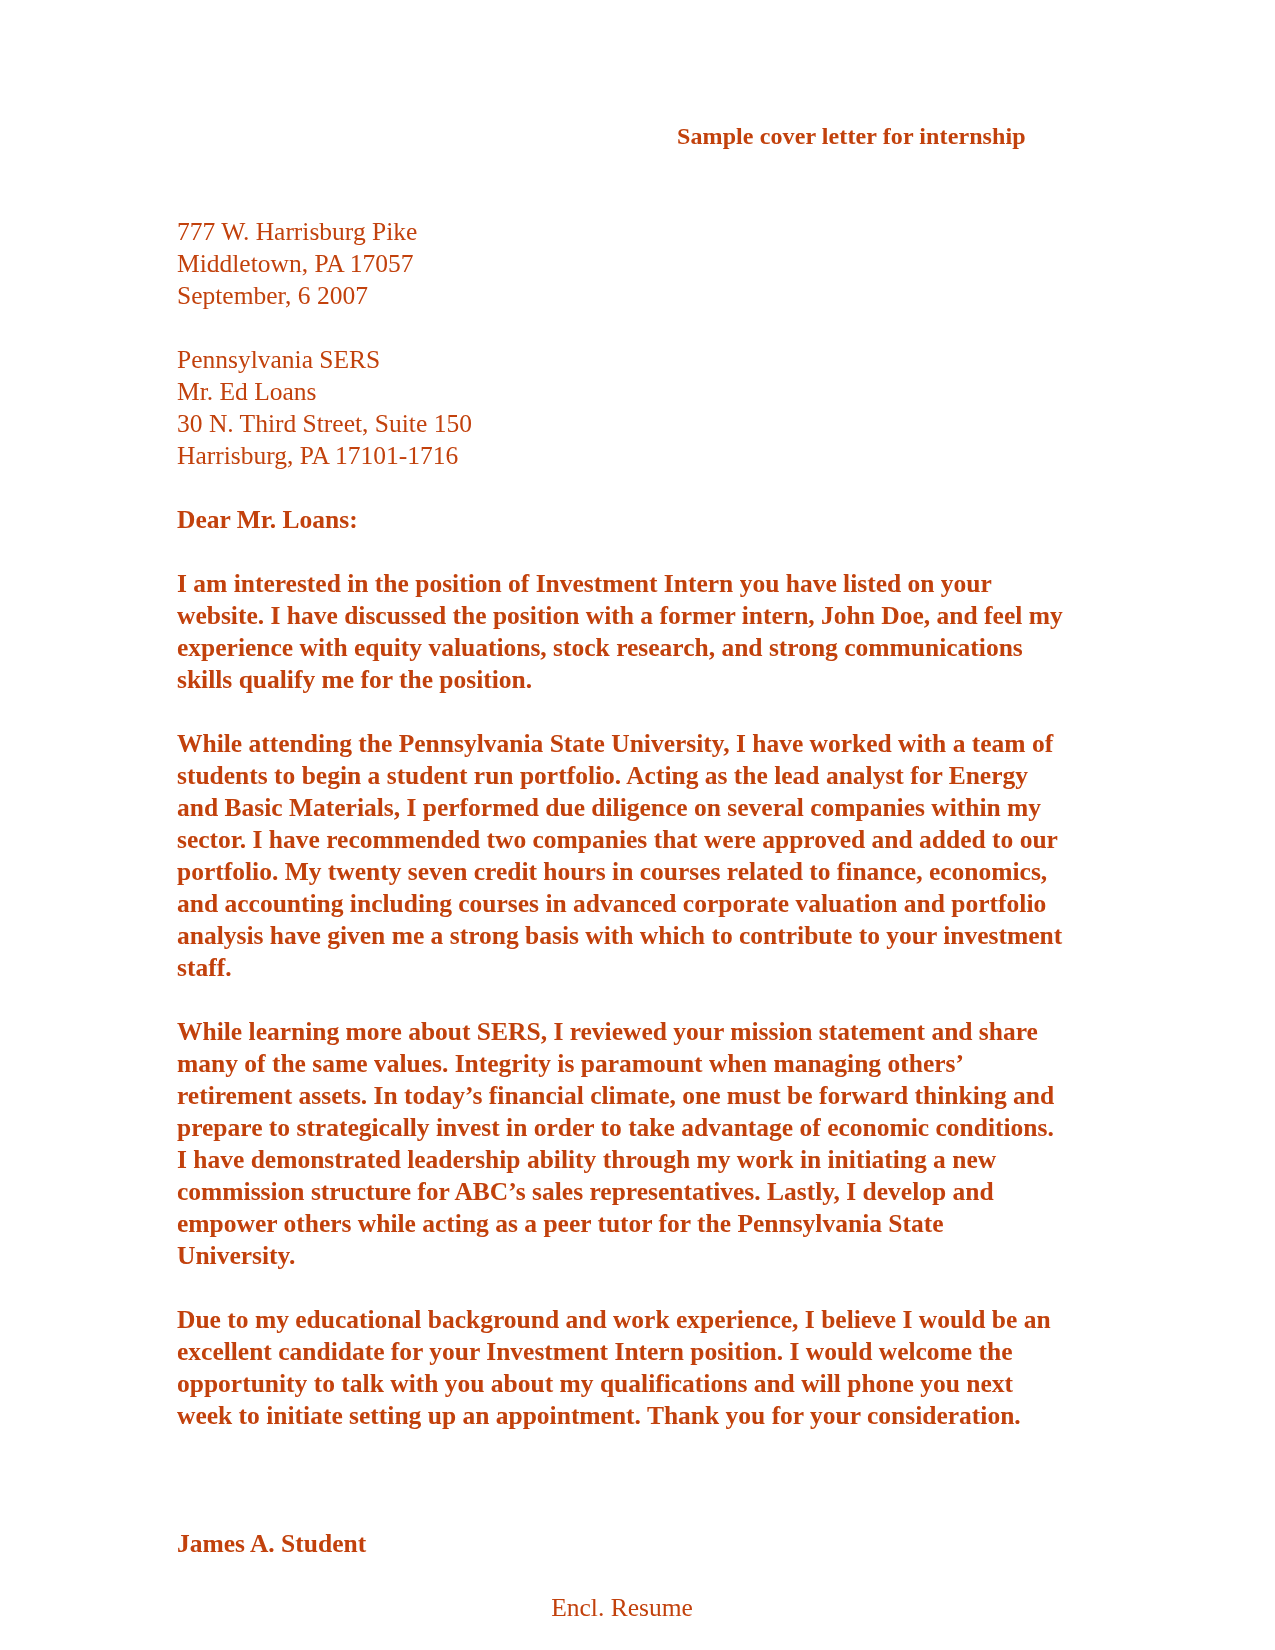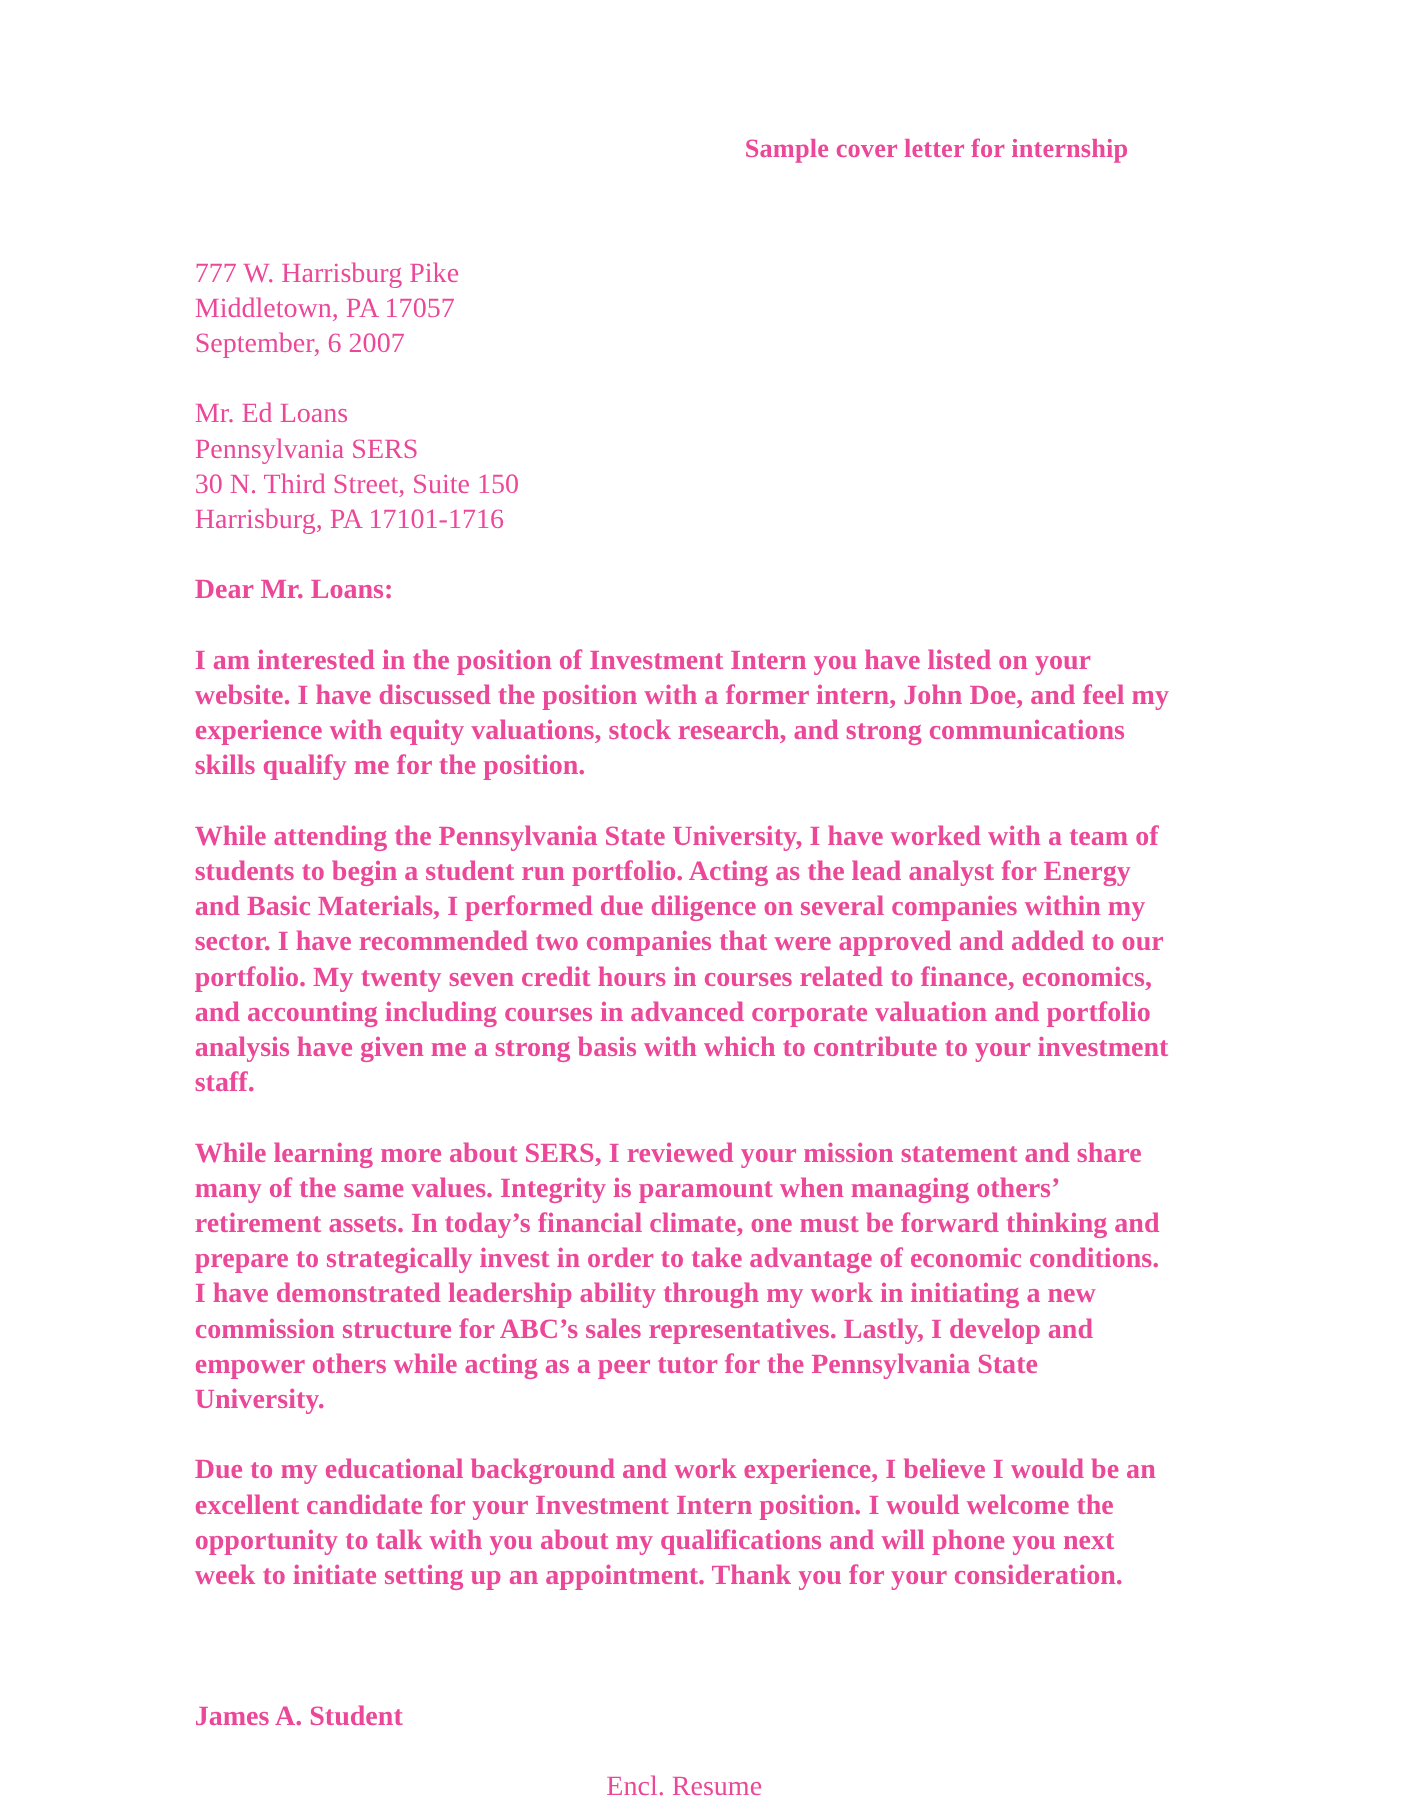--- a/index.html
+++ b/index.html
@@ -6,36 +6,36 @@
     margin: 0;
     padding: 0;
     background: #ffffff;
   }
   .page {
     position: relative;
     width: 1275px;
     height: 1650px;
     background: #ffffff;
     font-family: "Liberation Serif", "DejaVu Serif", serif;
-    color: #ec4899;
+    color: #c2410c;
     overflow: hidden;
   }
   .doc-title {
     position: absolute;
     left: 677px;
     top: 123px;
     font-size: 24px;
     font-weight: bold;
     letter-spacing: 0.1px;
     white-space: nowrap;
   }
   .body-block {
     position: absolute;
     left: 177px;
-    top: 232px;
+    top: 216px;
     width: 890px;
     font-size: 25.5px;
     line-height: 32px;
   }
   .addr-line {
     white-space: nowrap;
   }
   .block {
     margin: 0;
   }
@@ -61,22 +61,22 @@
 
     <div class="block">
       <div class="addr-line">777 W. Harrisburg Pike</div>
       <div class="addr-line">Middletown, PA 17057</div>
       <div class="addr-line">September, 6 2007</div>
     </div>
 
     <div class="gap-small"></div>
 
     <div class="block">
+      <div class="addr-line">Pennsylvania SERS</div>
       <div class="addr-line">Mr. Ed Loans</div>
-      <div class="addr-line">Pennsylvania SERS</div>
       <div class="addr-line">30 N. Third Street, Suite 150</div>
       <div class="addr-line">Harrisburg, PA 17101-1716</div>
     </div>
 
     <div class="gap-small"></div>
 
     <div class="para">Dear Mr. Loans:</div>
 
     <div class="gap-para"></div>
 

